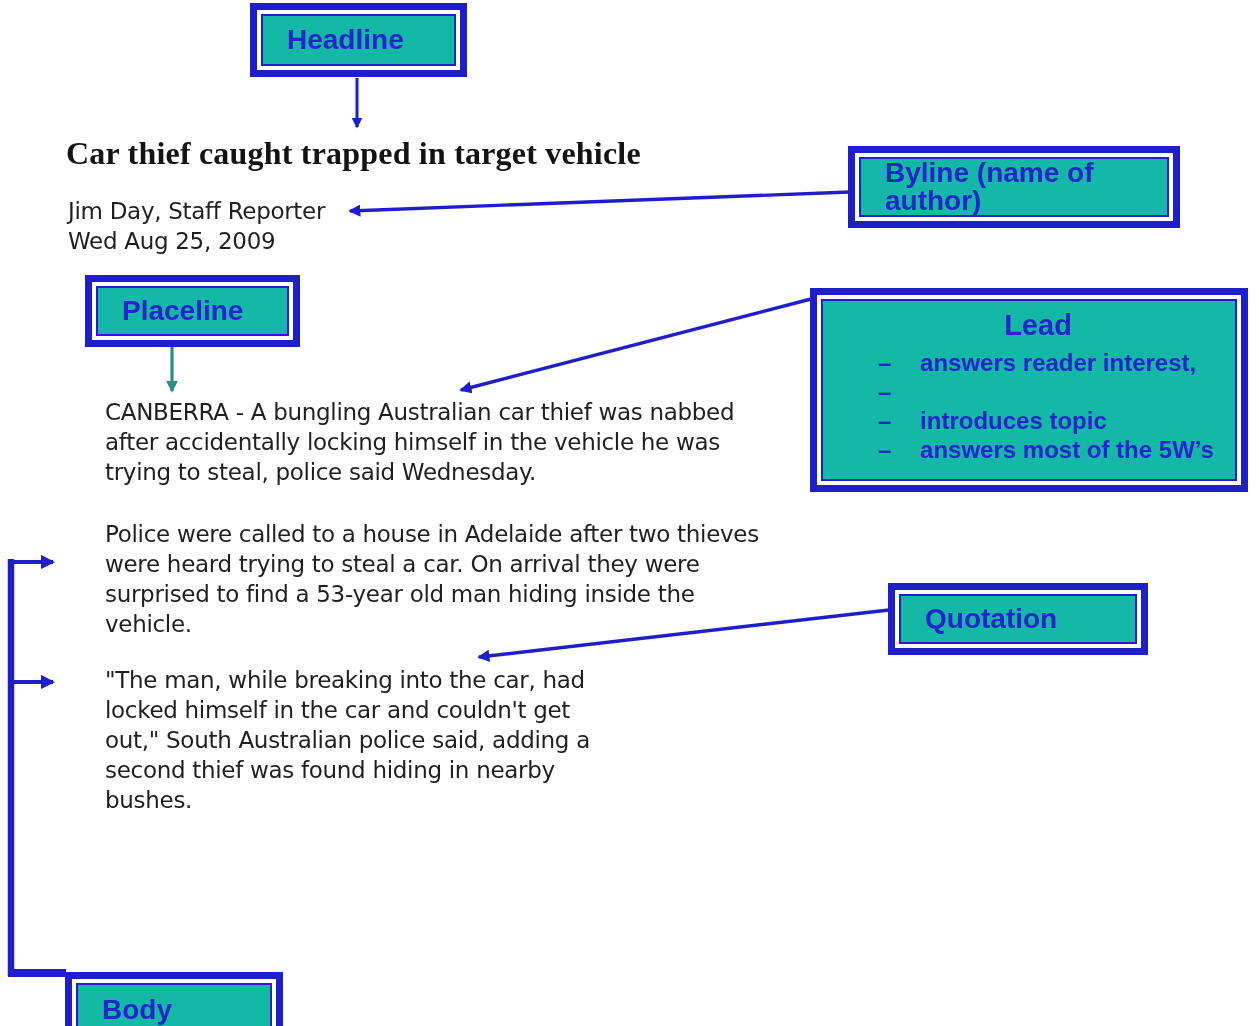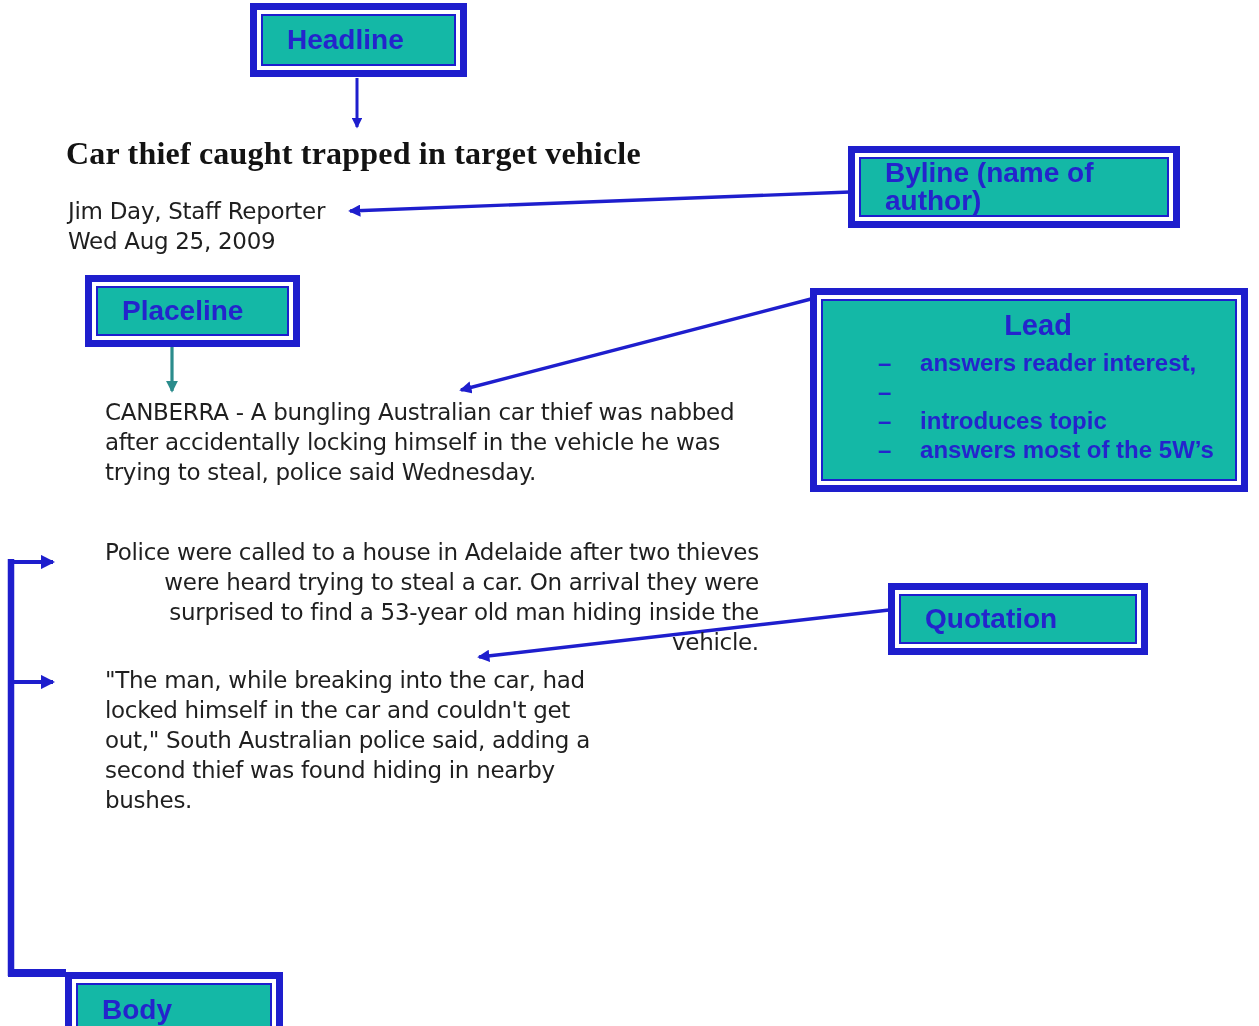--- a/index.html
+++ b/index.html
@@ -45,21 +45,21 @@
     position:absolute;left:68px;top:196px;z-index:2;
     font-size:23px;line-height:30px;color:var(--text-dark);
     white-space:pre-line;letter-spacing:-0.3px;
   }
   .para{
     position:absolute;left:68px;z-index:2;
     font-size:23px;line-height:30px;color:var(--text-dark);
     white-space:pre-line;letter-spacing:-0.3px;margin-left:37px;
   }
   .para-lead{top:397px;}
-  .para-body{top:537px;text-align:right;}
+  .para-body{top:519px;}
   .para-quote{top:665px;}
 </style>
 </head>
 <body>
 
 <div class="canvas">
 
   <svg class="overlay" viewBox="0 0 1259 1026" xmlns="http://www.w3.org/2000/svg">
     <defs>
       <marker id="mblue" viewBox="0 0 10 10" refX="8.5" refY="5" markerWidth="3.6" markerHeight="3.6" orient="auto-start-reverse">

